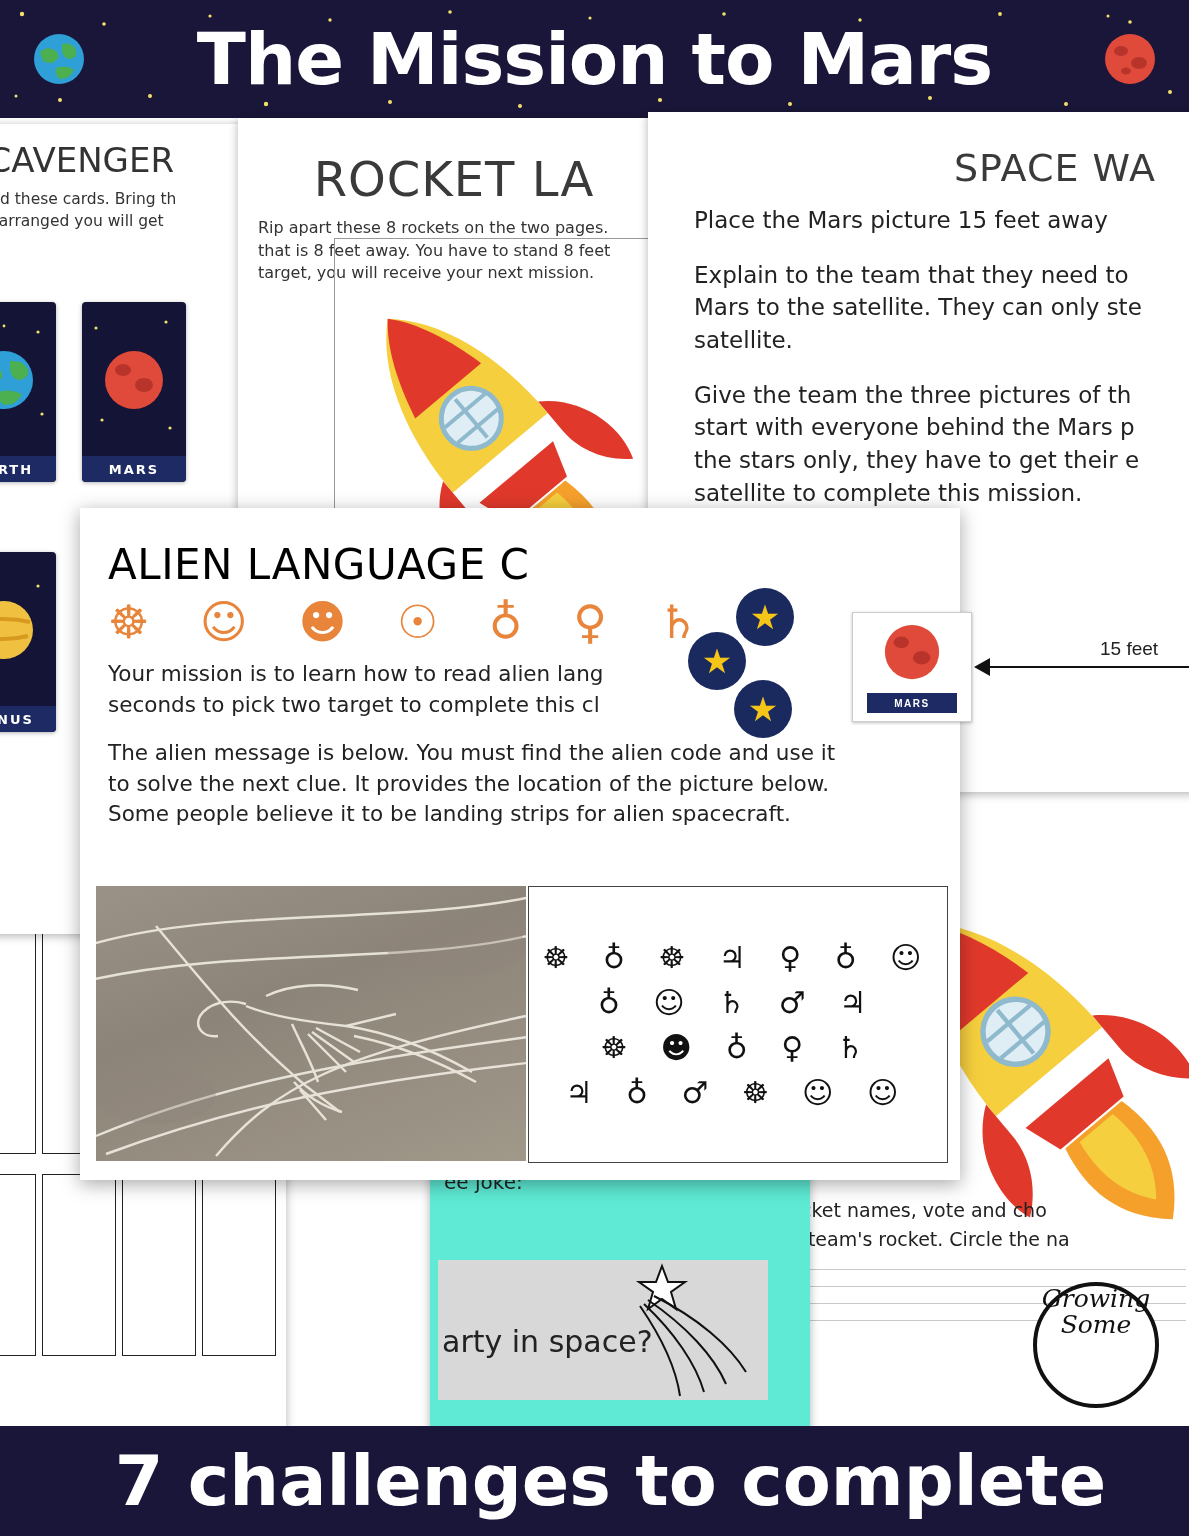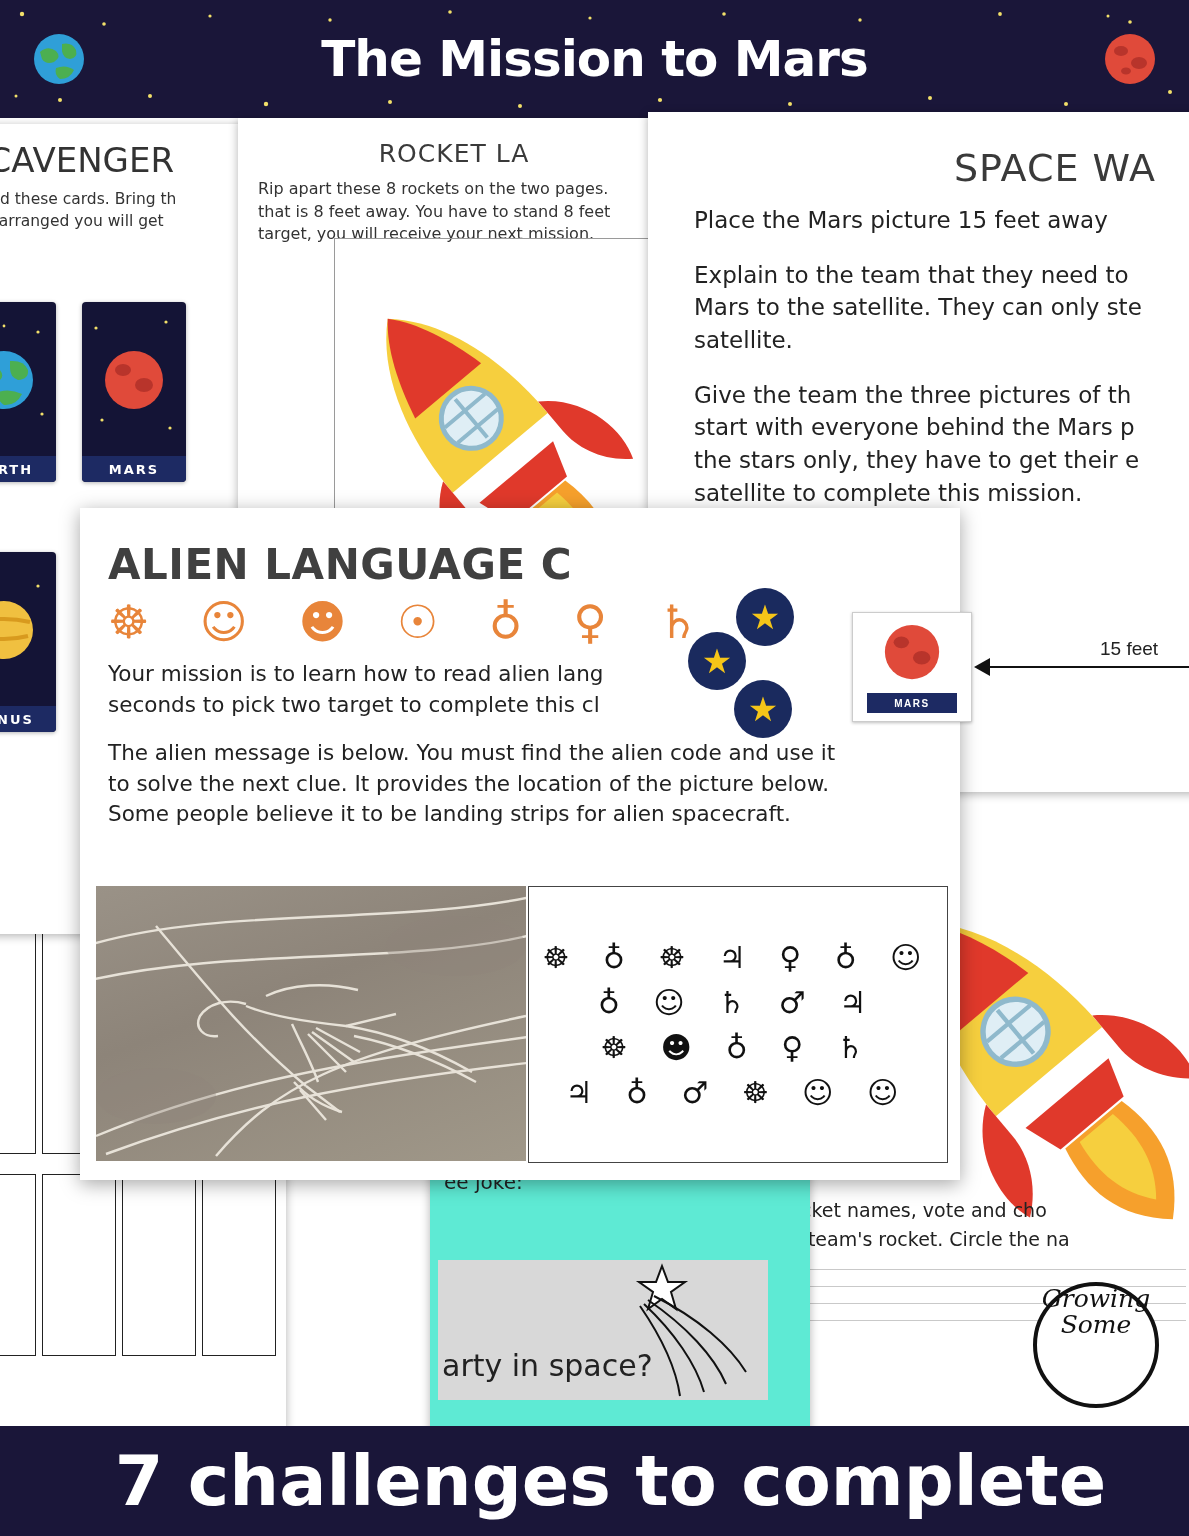--- a/index.html
+++ b/index.html
@@ -20,21 +20,21 @@
   .banner{
     position:absolute;left:0;top:0;width:1189px;height:118px;
     background:#1a1639;
     overflow:hidden;
   }
   .banner .stars{position:absolute;left:0;top:0;width:100%;height:100%;}
   .banner-title{
     position:absolute;left:0;top:0;width:1189px;height:118px;
     display:flex;align-items:center;justify-content:center;
     color:#ffffff;
-    font-size:50px;font-weight:bold;letter-spacing:-1px;
+    font-size:72px;font-weight:bold;letter-spacing:-1px;
     font-family:"DejaVu Sans", sans-serif;
     z-index:3;
   }
   .banner-earth{position:absolute;left:32px;top:32px;width:54px;height:54px;z-index:4;}
   .banner-mars{position:absolute;right:32px;top:32px;width:54px;height:54px;z-index:4;}
 
   
   .footer{
     position:absolute;left:0;bottom:0;width:1189px;height:110px;
     background:#1a1639;
@@ -66,21 +66,21 @@
     box-shadow:0 1px 4px rgba(0,0,0,.3);
   }
   .card .label{
     position:absolute;left:0;bottom:0;width:100%;height:26px;
     background:#1d2a63;color:#fff;font-size:13px;letter-spacing:2px;
     display:flex;align-items:center;justify-content:center;font-weight:bold;
   }
 
   
   #sheet-rocket{left:238px;top:118px;width:432px;height:690px;z-index:6;}
-  #sheet-rocket .h{font-size:25px;color:#3a3a3a;text-align:center;padding-top:21px;letter-spacing:1px;}
+  #sheet-rocket .h{font-size:48px;color:#3a3a3a;text-align:center;padding-top:33px;letter-spacing:1px;}
   #sheet-rocket .t{font-size:16px;line-height:1.42;padding:10px 14px 0 20px;color:#333;}
   #sheet-rocket .frame{
     position:absolute;left:96px;top:120px;width:324px;height:420px;border:1px solid #9a9a9a;
   }
 
   
   #sheet-spacewalk{left:648px;top:112px;width:560px;height:680px;z-index:7;}
   #sheet-spacewalk .h{font-size:38px;color:#3a3a3a;padding:34px 0 0 306px;letter-spacing:1px;}
   #sheet-spacewalk .t{font-size:23px;line-height:1.42;padding:14px 10px 0 46px;color:#222;}
   #sheet-spacewalk .t p{margin:0 0 22px 0;}
@@ -93,26 +93,26 @@
   
   #sheet-rocketnames{left:770px;top:760px;width:430px;height:680px;z-index:5;}
   #sheet-rocketnames .h{font-size:44px;color:#3a3a3a;padding:44px 0 0 80px;letter-spacing:1px;}
   #sheet-rocketnames .t{font-size:19px;line-height:1.5;padding:18px 12px 0 12px;color:#222;}
   .rule{height:1px;background:#c9c9c9;margin:16px 14px;}
 
   
   #sheet-joke{left:430px;top:1160px;width:380px;height:280px;z-index:6;background:#5eead4;}
   #sheet-joke .t{font-size:20px;padding:10px 14px 0 14px;color:#222;}
   #sheet-joke .grey{position:absolute;left:8px;top:100px;width:330px;height:140px;background:#d8d8d8;}
-  #sheet-joke .jokeline{position:absolute;left:12px;top:188px;font-size:30px;color:#222;}
+  #sheet-joke .jokeline{position:absolute;left:12px;top:164px;font-size:30px;color:#222;}
 
   
   #sheet-alien{left:80px;top:508px;width:880px;height:672px;z-index:20;box-shadow:0 4px 18px rgba(0,0,0,.35);}
   #sheet-alien .h{
-    font-size:42px;color:#404040;font-weight:bold;padding:32px 0 0 28px;letter-spacing:.5px;
+    font-size:42px;color:#000000;font-weight:normal;padding:32px 0 0 28px;letter-spacing:.5px;
   }
   .glyph-row{padding:6px 0 0 28px;color:#E8853A;font-size:46px;letter-spacing:18px;font-family:"DejaVu Sans", sans-serif;}
   #sheet-alien .t{font-size:21.5px;line-height:1.42;padding:10px 24px 0 28px;color:#222;}
   #sheet-alien .t p{margin:0 0 18px 0;}
 
   .nazca{
     position:absolute;left:16px;top:378px;width:430px;height:275px;
     background:linear-gradient(160deg,#9a9287 0%,#8d8479 40%,#a09889 100%);
     overflow:hidden;
   }

